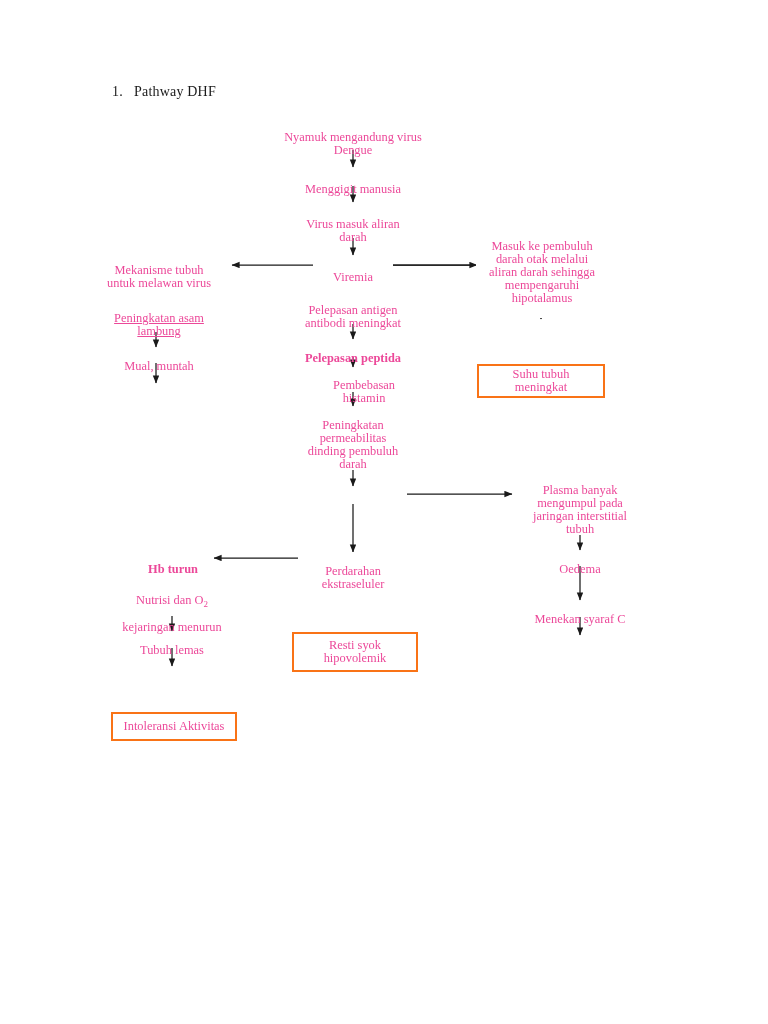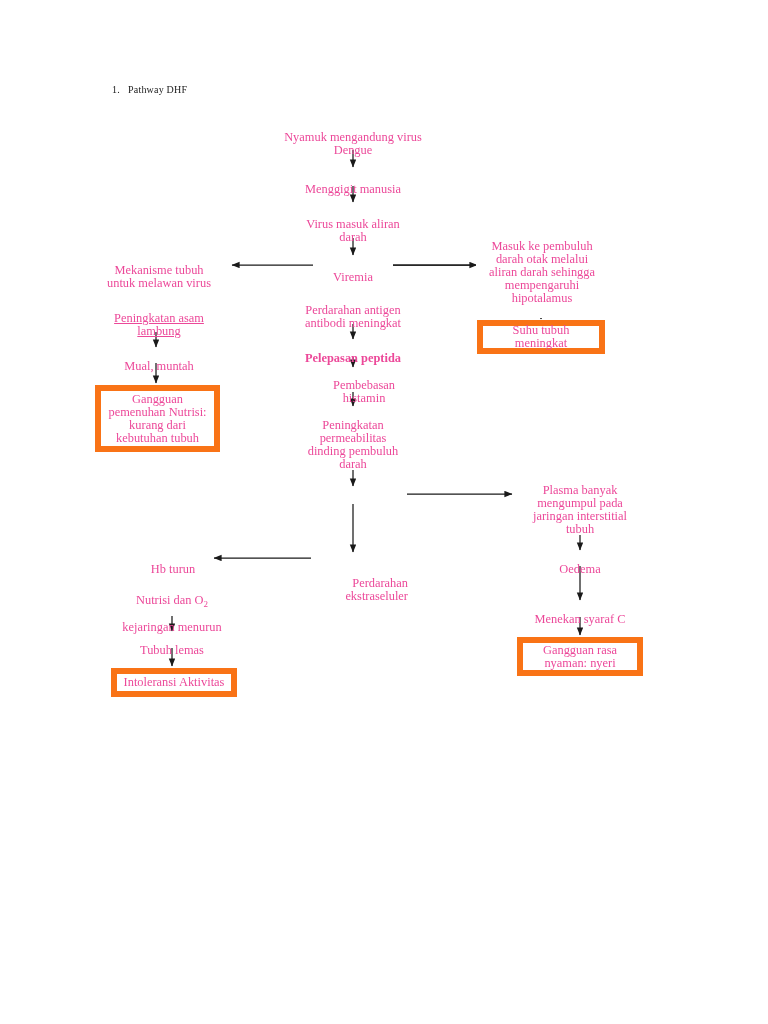--- a/index.html
+++ b/index.html
@@ -11,39 +11,40 @@
     position: relative;
     width: 768px;
     height: 1024px;
     background: #ffffff;
     font-family: "Liberation Serif", "DejaVu Serif", serif;
     color: #1a1a1a;
     overflow: hidden;
   }
   .doc-title {
     position: absolute;
-    font-size: 10px;
+    font-size: 14px;
     letter-spacing: 0.2px;
     white-space: pre;
   }
   .node {
     position: absolute;
     font-size: 12.4px;
     line-height: 13px;
     text-align: center;
     color: #ec4899;
     white-space: pre-line;
   }
   .node.boxed {
-    border: 6px solid #f97316;
+    border: 2px solid #f97316;
     background: #ffffff;
     box-sizing: border-box;
     display: flex;
     align-items: center;
     justify-content: center;
+    margin-top: 44px;
   }
   .node .inner {
     display: block;
     width: 100%;
   }
   svg.edges {
     position: absolute;
     left: 0;
     top: 0;
     width: 768px;
@@ -136,42 +137,36 @@
 
   <div class="node" style="left:96px; top:299px; width:126px;text-decoration:underline;">
     <span class="inner">Peningkatan asam
 lambung</span>
   </div>
 
   <div class="node" style="left:101px; top:347px; width:116px;">
     <span class="inner">Mual, muntah</span>
   </div>
 
-  <div class="node boxed" style="left:95px; top:385px; width:125px; height:67px;">
-    <span class="inner">Gangguan
-pemenuhan Nutrisi:
-kurang dari
-kebutuhan tubuh</span>
-  </div>
 
   <div class="node" style="left:476px; top:227px; width:132px; background:#ffffff;">
     <span class="inner">Masuk ke pembuluh
 darah otak melalui
 aliran darah sehingga
 mempengaruhi
 hipotalamus</span>
   </div>
 
   <div class="node boxed" style="left:477px; top:320px; width:128px; height:34px;">
     <span class="inner">Suhu tubuh
 meningkat</span>
   </div>
 
   <div class="node" style="left:283px; top:291px; width:140px;">
-    <span class="inner">Perdarahan antigen
+    <span class="inner">Pelepasan antigen
 antibodi meningkat</span>
   </div>
 
   <div class="node" style="left:288px; top:339px; width:130px;font-weight:bold;">
     <span class="inner">Pelepasan peptida</span>
   </div>
 
   <div class="node" style="left:309px; top:366px; width:110px;">
     <span class="inner">Pembebasan
 histamin</span>
@@ -193,32 +188,32 @@
   </div>
 
   <div class="node" style="left:518px; top:600px; width:124px;">
     <span class="inner">Menekan syaraf C</span>
   </div>
 
   <div class="node" style="left:540px; top:550px; width:80px;">
     <span class="inner">Oedema</span>
   </div>
 
-  <div class="node boxed" style="left:517px; top:637px; width:126px; height:39px;">
-    <span class="inner">Gangguan rasa
-nyaman: nyeri</span>
-  </div>
-
-  <div class="node" style="left:298px; top:564px; width:110px; background:#ffffff;text-align:right;">
+
+  <div class="node" style="left:298px; top:552px; width:110px; background:#ffffff;">
     <span class="inner">Perdarahan
 ekstraseluler</span>
   </div>
 
-
-  <div class="node" style="left:132px; top:550px; width:82px; background:#ffffff;">
+  <div class="node boxed" style="left:292px; top:588px; width:126px; height:40px;">
+    <span class="inner">Resti syok
+hipovolemik</span>
+  </div>
+
+  <div class="node" style="left:132px; top:550px; width:82px; background:#ffffff;font-weight:bold;">
     <span class="inner">Hb turun</span>
   </div>
 
   <div class="node" style="left:112px; top:581px; width:120px;">
     <span>Nutrisi dan O</span><sub>2</sub><span class="inner" style="white-space:pre-line;">
 kejaringan menurun</span>
   </div>
 
   <div class="node" style="left:122px; top:631px; width:100px;">
     <span class="inner">Tubuh lemas</span>

